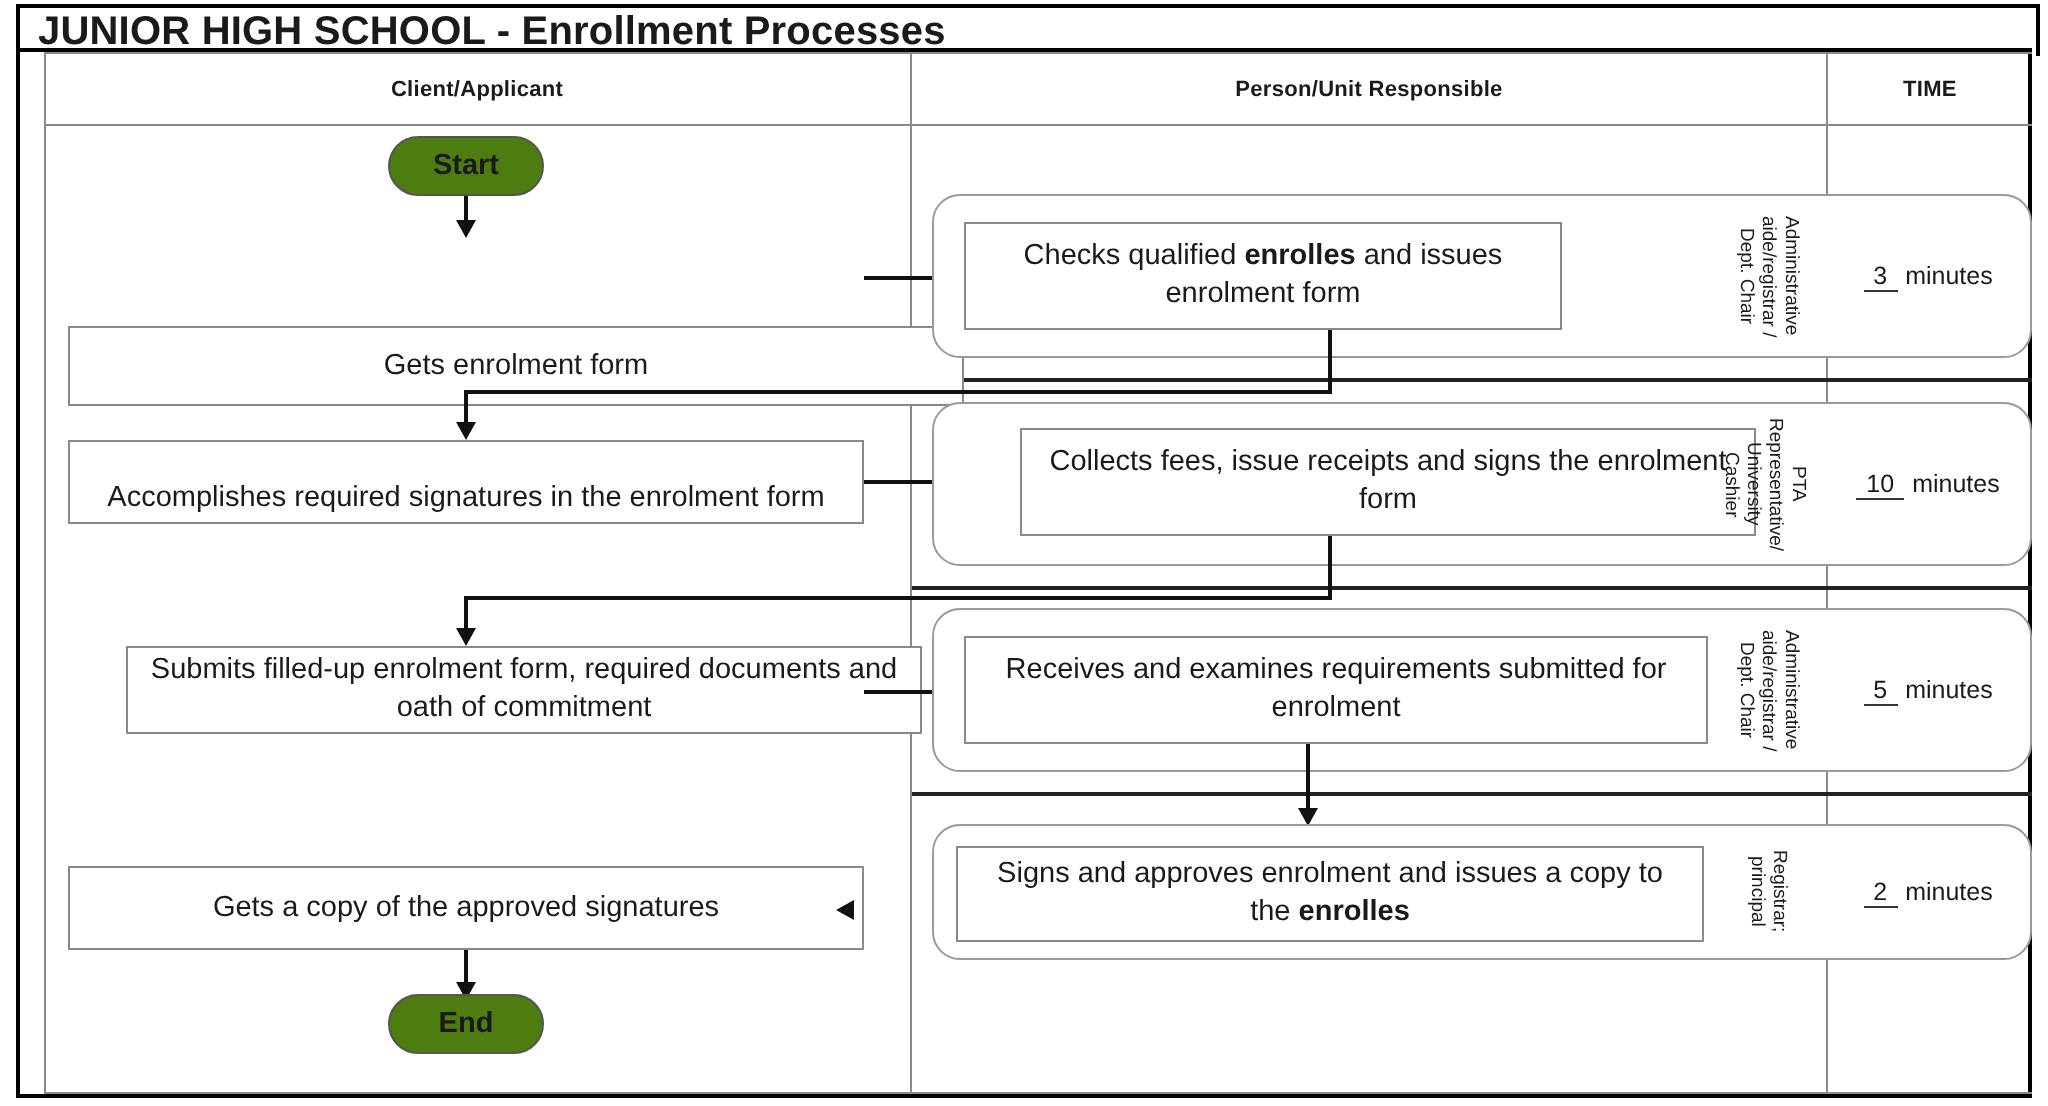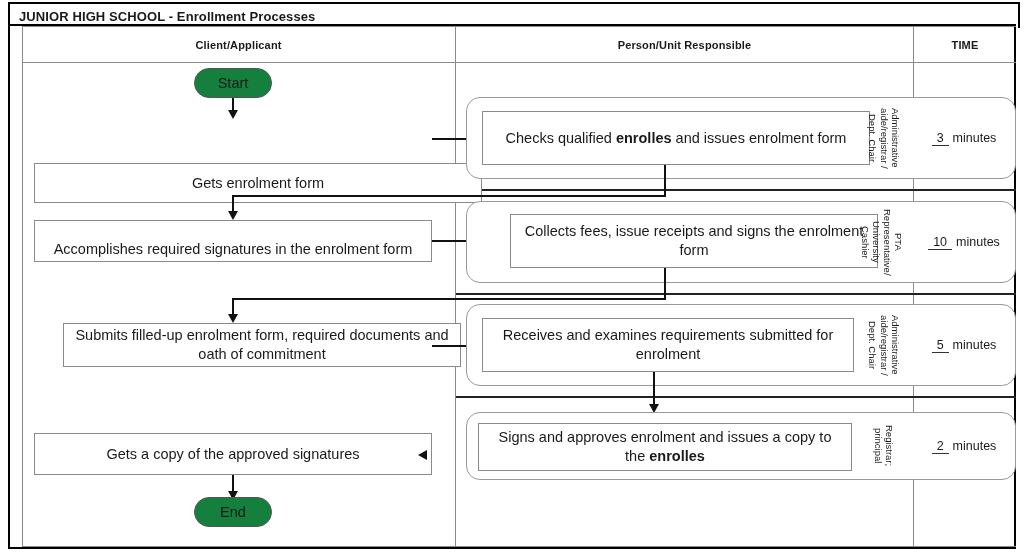--- a/index.html
+++ b/index.html
@@ -11,21 +11,21 @@
   }
   .page{position:relative;width:1024px;height:553px;overflow:hidden;background:#fff;}
 
   
   .title-bar{
     position:absolute;left:8px;top:2px;width:1008px;height:24px;
     border:2px solid #000;border-bottom:none;background:#fff;
     display:flex;align-items:center;
   }
   .title-text{
-    font-size:13px;font-weight:bold;letter-spacing:.1px;padding-left:9px;white-space:nowrap;
+    font-size:20px;font-weight:bold;letter-spacing:.1px;padding-left:9px;white-space:nowrap;
   }
 
   
   .frame{
     position:absolute;left:8px;top:24px;width:1008px;height:525px;
     border:2px solid #000;box-sizing:border-box;background:#fff;
   }
   
   .tbl-left{position:absolute;left:22px;top:26px;width:1px;height:521px;background:#8a8a8a;}
   .tbl-top{position:absolute;left:22px;top:26px;width:994px;height:1px;background:#8a8a8a;}
@@ -42,23 +42,23 @@
   }
   .hdr-client{left:22px;width:433px;}
   .hdr-person{left:456px;width:457px;}
   .hdr-time{left:914px;width:102px;}
 
   
   .row-div{position:absolute;height:2px;background:#222;}
 
   
   .terminator{
-    position:absolute;border:1.5px solid #555;border-radius:18px;background:#15803d;
+    position:absolute;border:1.5px solid #555;border-radius:18px;background:#4d7c0f;
     display:flex;align-items:center;justify-content:center;
-    font-size:14.5px;color:#1a1a1a;box-sizing:border-box;
+    font-size:14.5px;color:#1a1a1a;box-sizing:border-box;font-weight:bold;
   }
 
   
   .lbox{
     position:absolute;border:1px solid #8a8a8a;background:#fff;box-sizing:border-box;
     display:flex;align-items:center;justify-content:center;text-align:center;
     font-size:14.5px;line-height:1.28;padding:2px 10px;color:#1a1a1a;
   }
 
   
@@ -144,21 +144,21 @@
   <div class="arrow-down" style="left:228px;top:110px;"></div>
 
   <div class="lbox" style="left:34px;top:119px;width:448px;height:40px;margin-top:44px;">
     <span>Gets enrolment form</span>
   </div>
 
   <div class="hline" style="left:432px;top:138px;width:40px;"></div>
   <div class="arrow-right" style="left:468px;top:134px;"></div>
 
   <div class="rcontainer" style="left:466px;top:97px;width:550px;height:82px;"></div>
-  <div class="rbox" style="left:482px;top:111px;width:388px;height:54px;">
+  <div class="rbox" style="left:482px;top:111px;width:299px;height:54px;">
     <span><span>Checks qualified </span><b>enrolles</b><span> and issues enrolment form</span></span>
   </div>
   <div class="role" style="left:862px;top:97px;width:44px;height:82px;">Administrative
 aide/registrar /
 Dept. Chair</div>
   <div class="timecell" style="left:914px;top:97px;width:100px;height:82px;">
     <span class="num">3</span>
       <span>minutes</span>
   </div>
 

